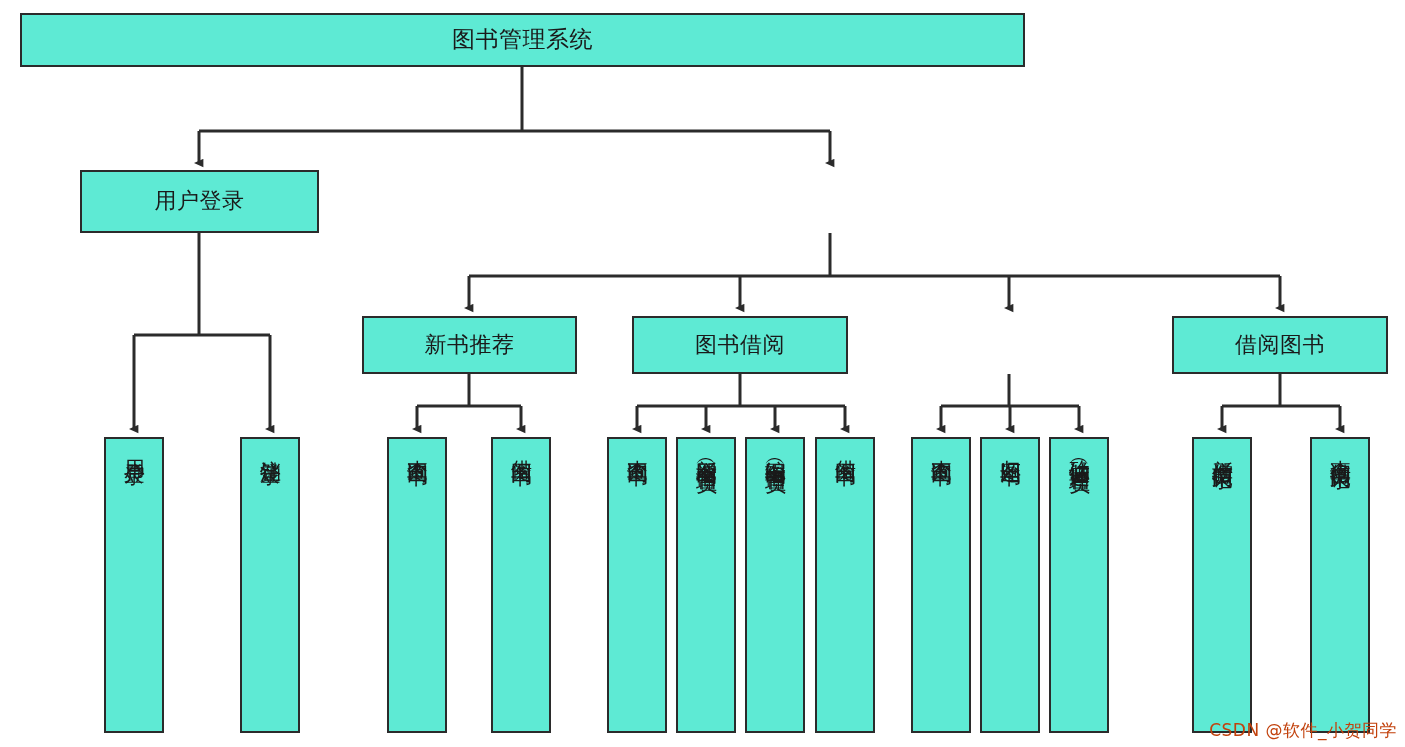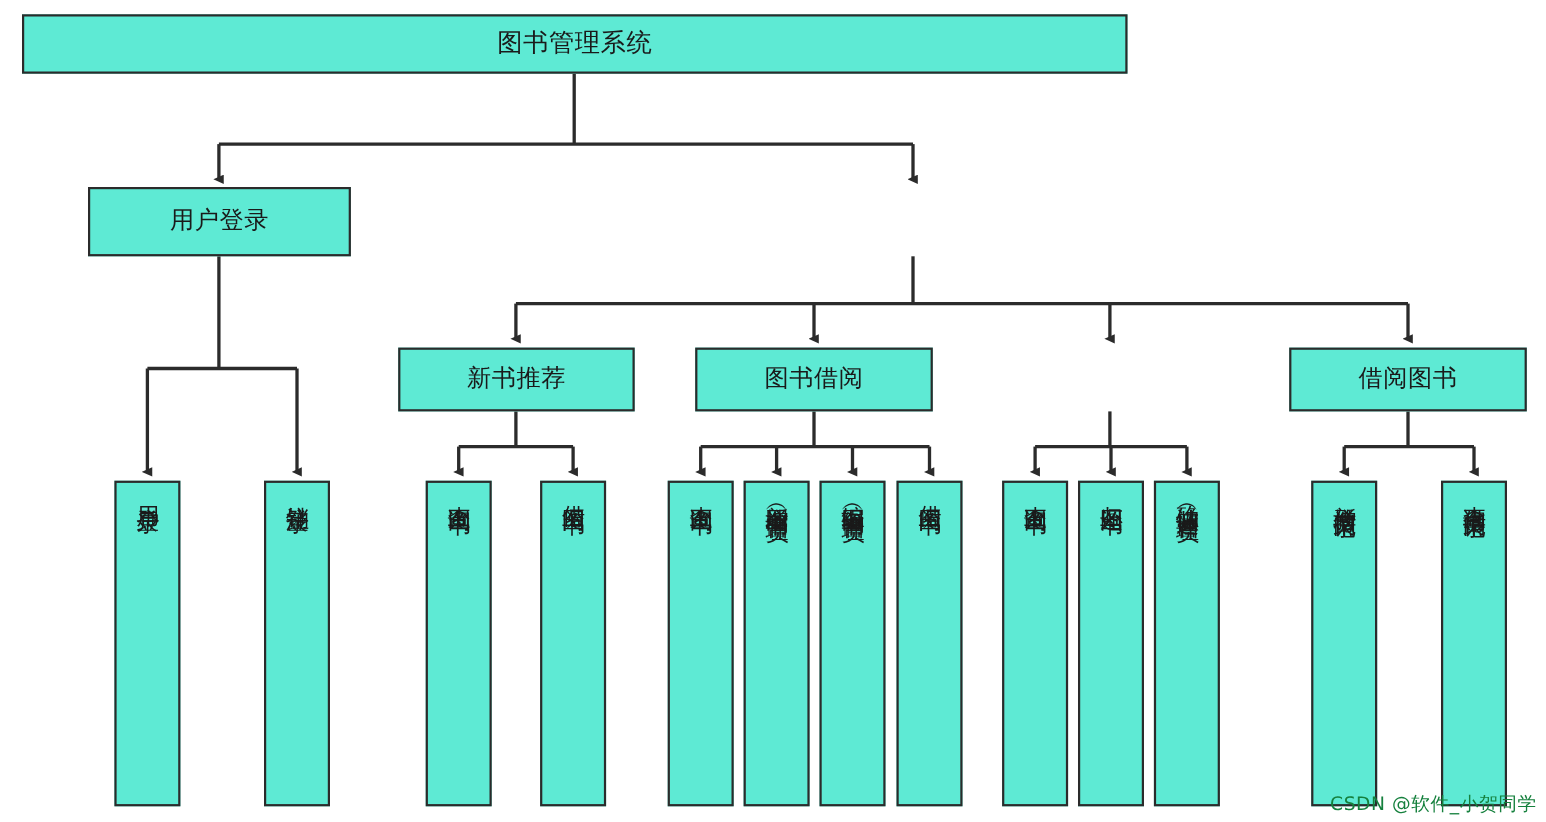--- a/index.html
+++ b/index.html
@@ -63,21 +63,21 @@
     line-height: 1.0;
     letter-spacing: 2px;
     white-space: nowrap;
     max-height: 286px;
   }
   #watermark {
     position: absolute;
     right: 8px;
     bottom: 5px;
     font-size: 17px;
-    color: #15803d;
+    color: #c2410c;
     letter-spacing: 0.5px;
     white-space: nowrap;
     user-select: none;
     margin-left: 17px;
   }
 </style>
 </head>
 <body>
 
 <div id="diagram-root">

